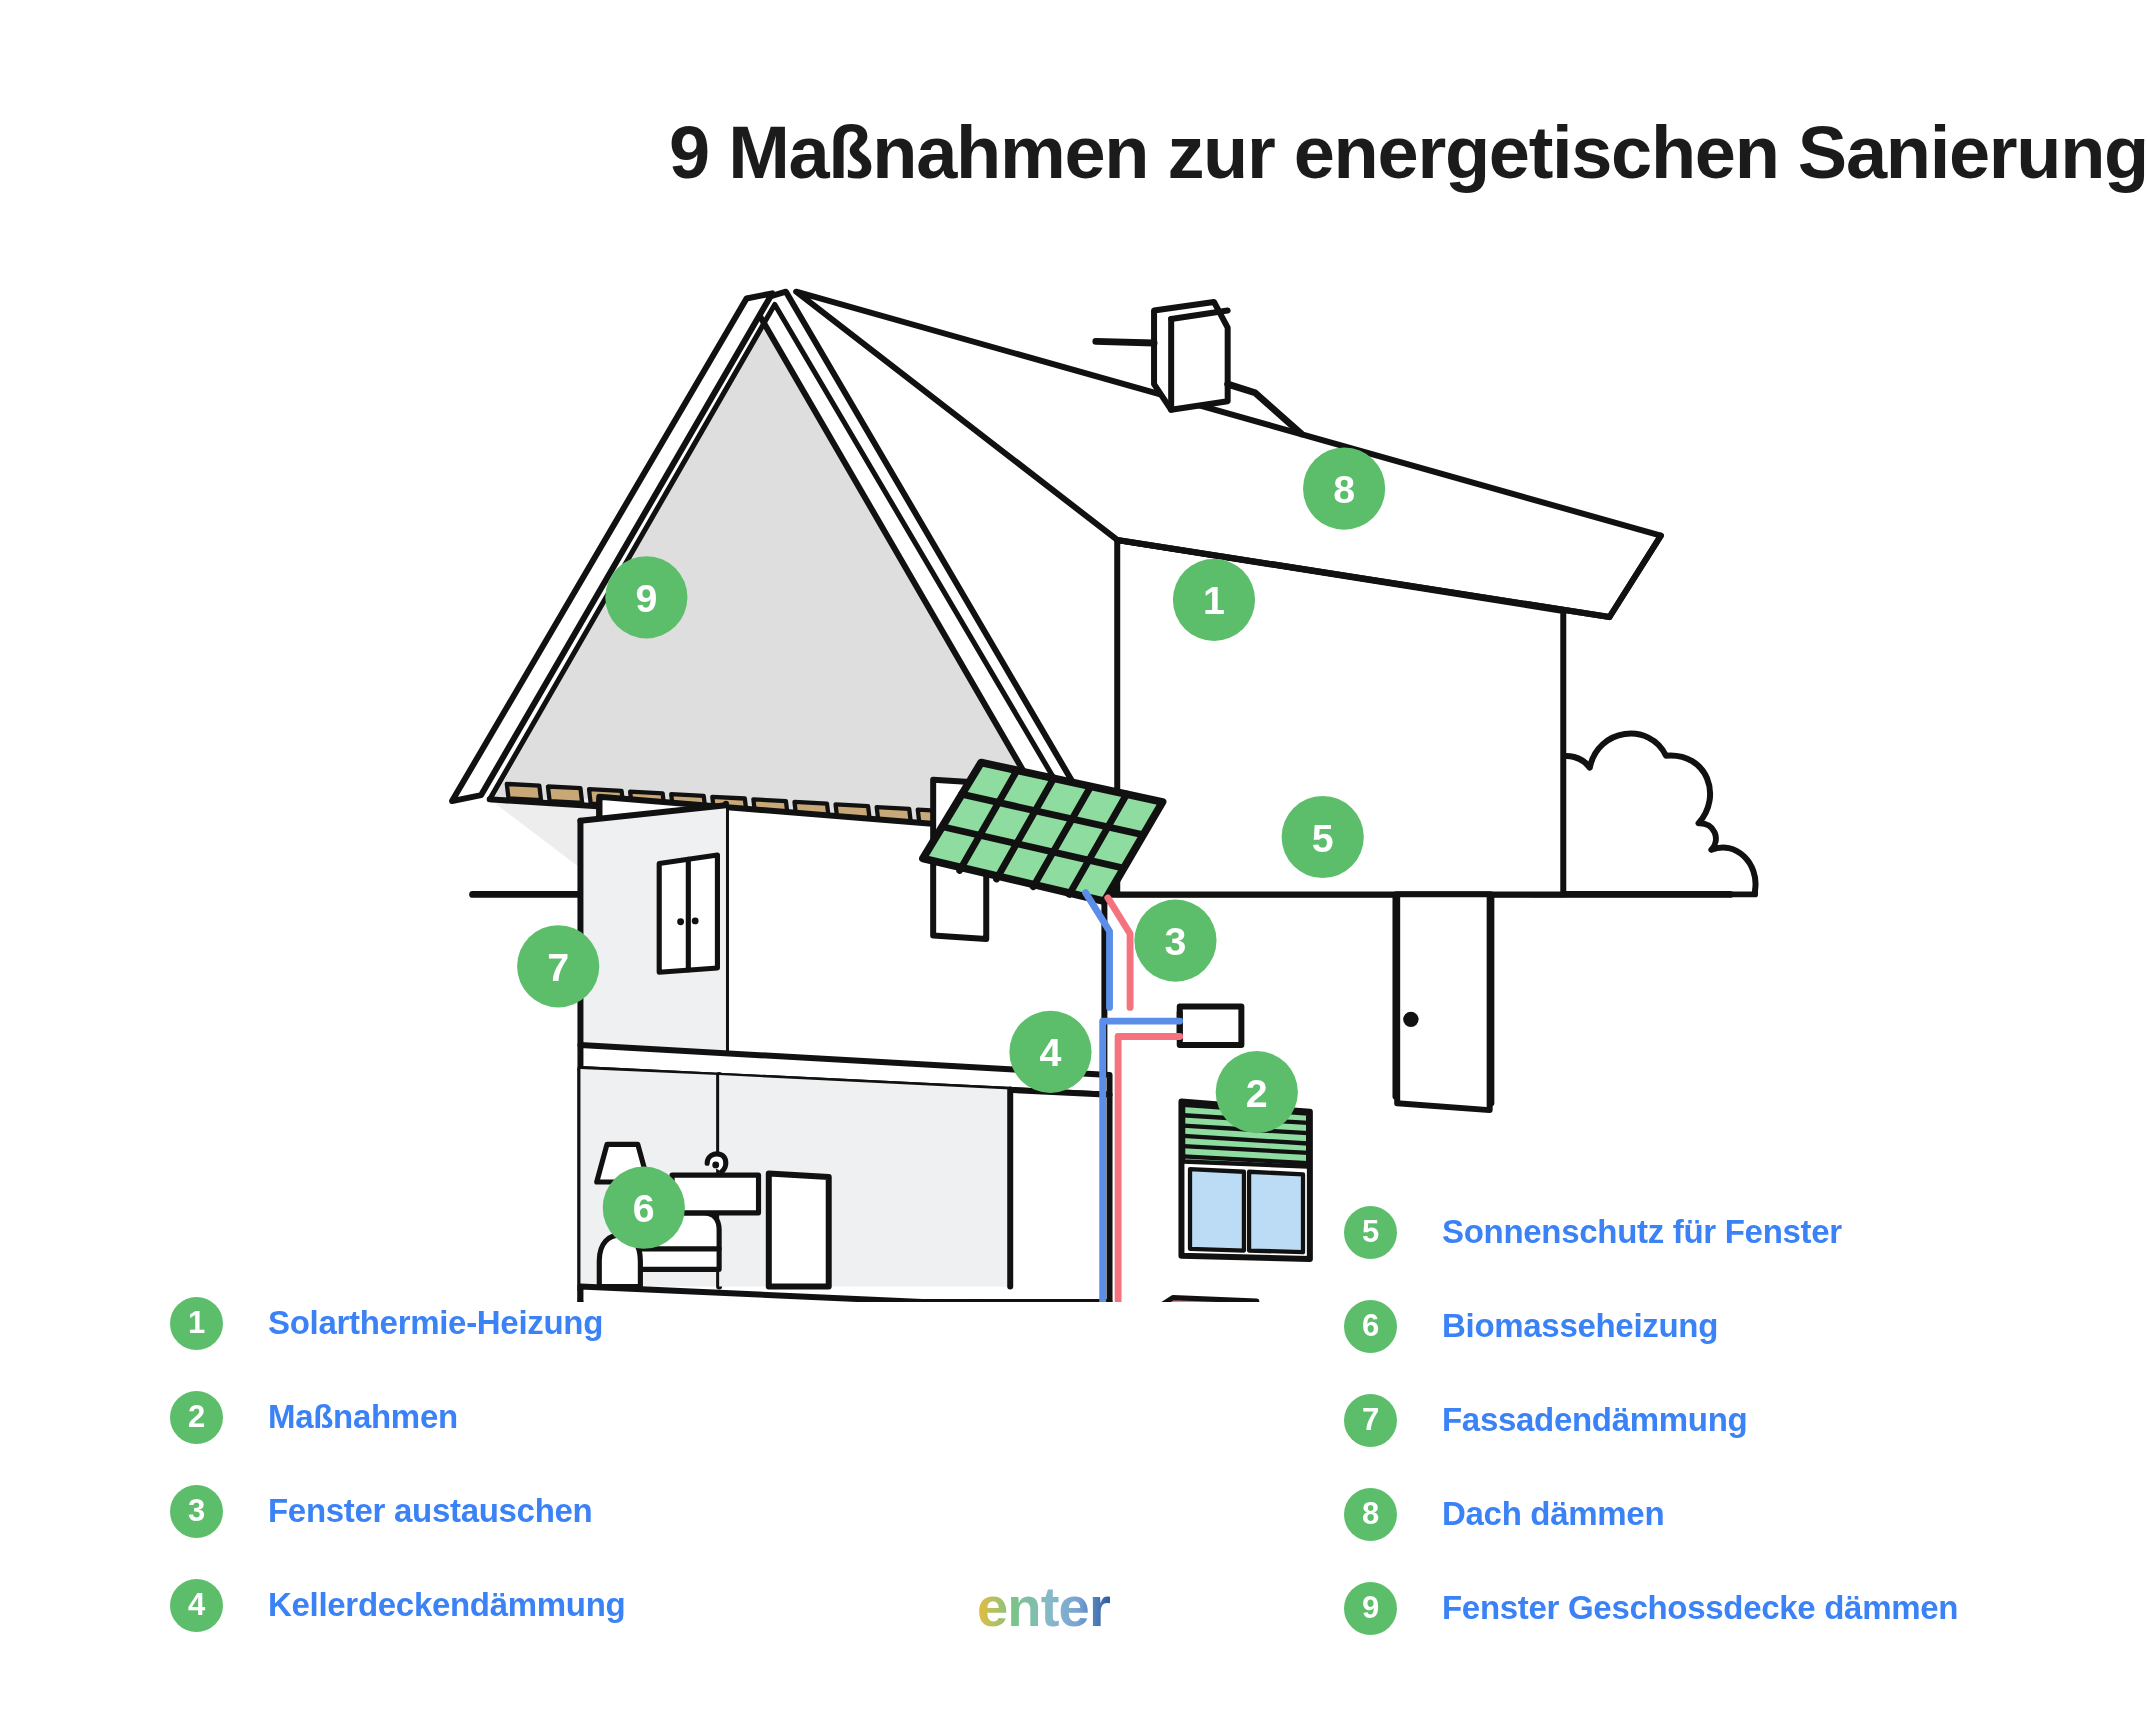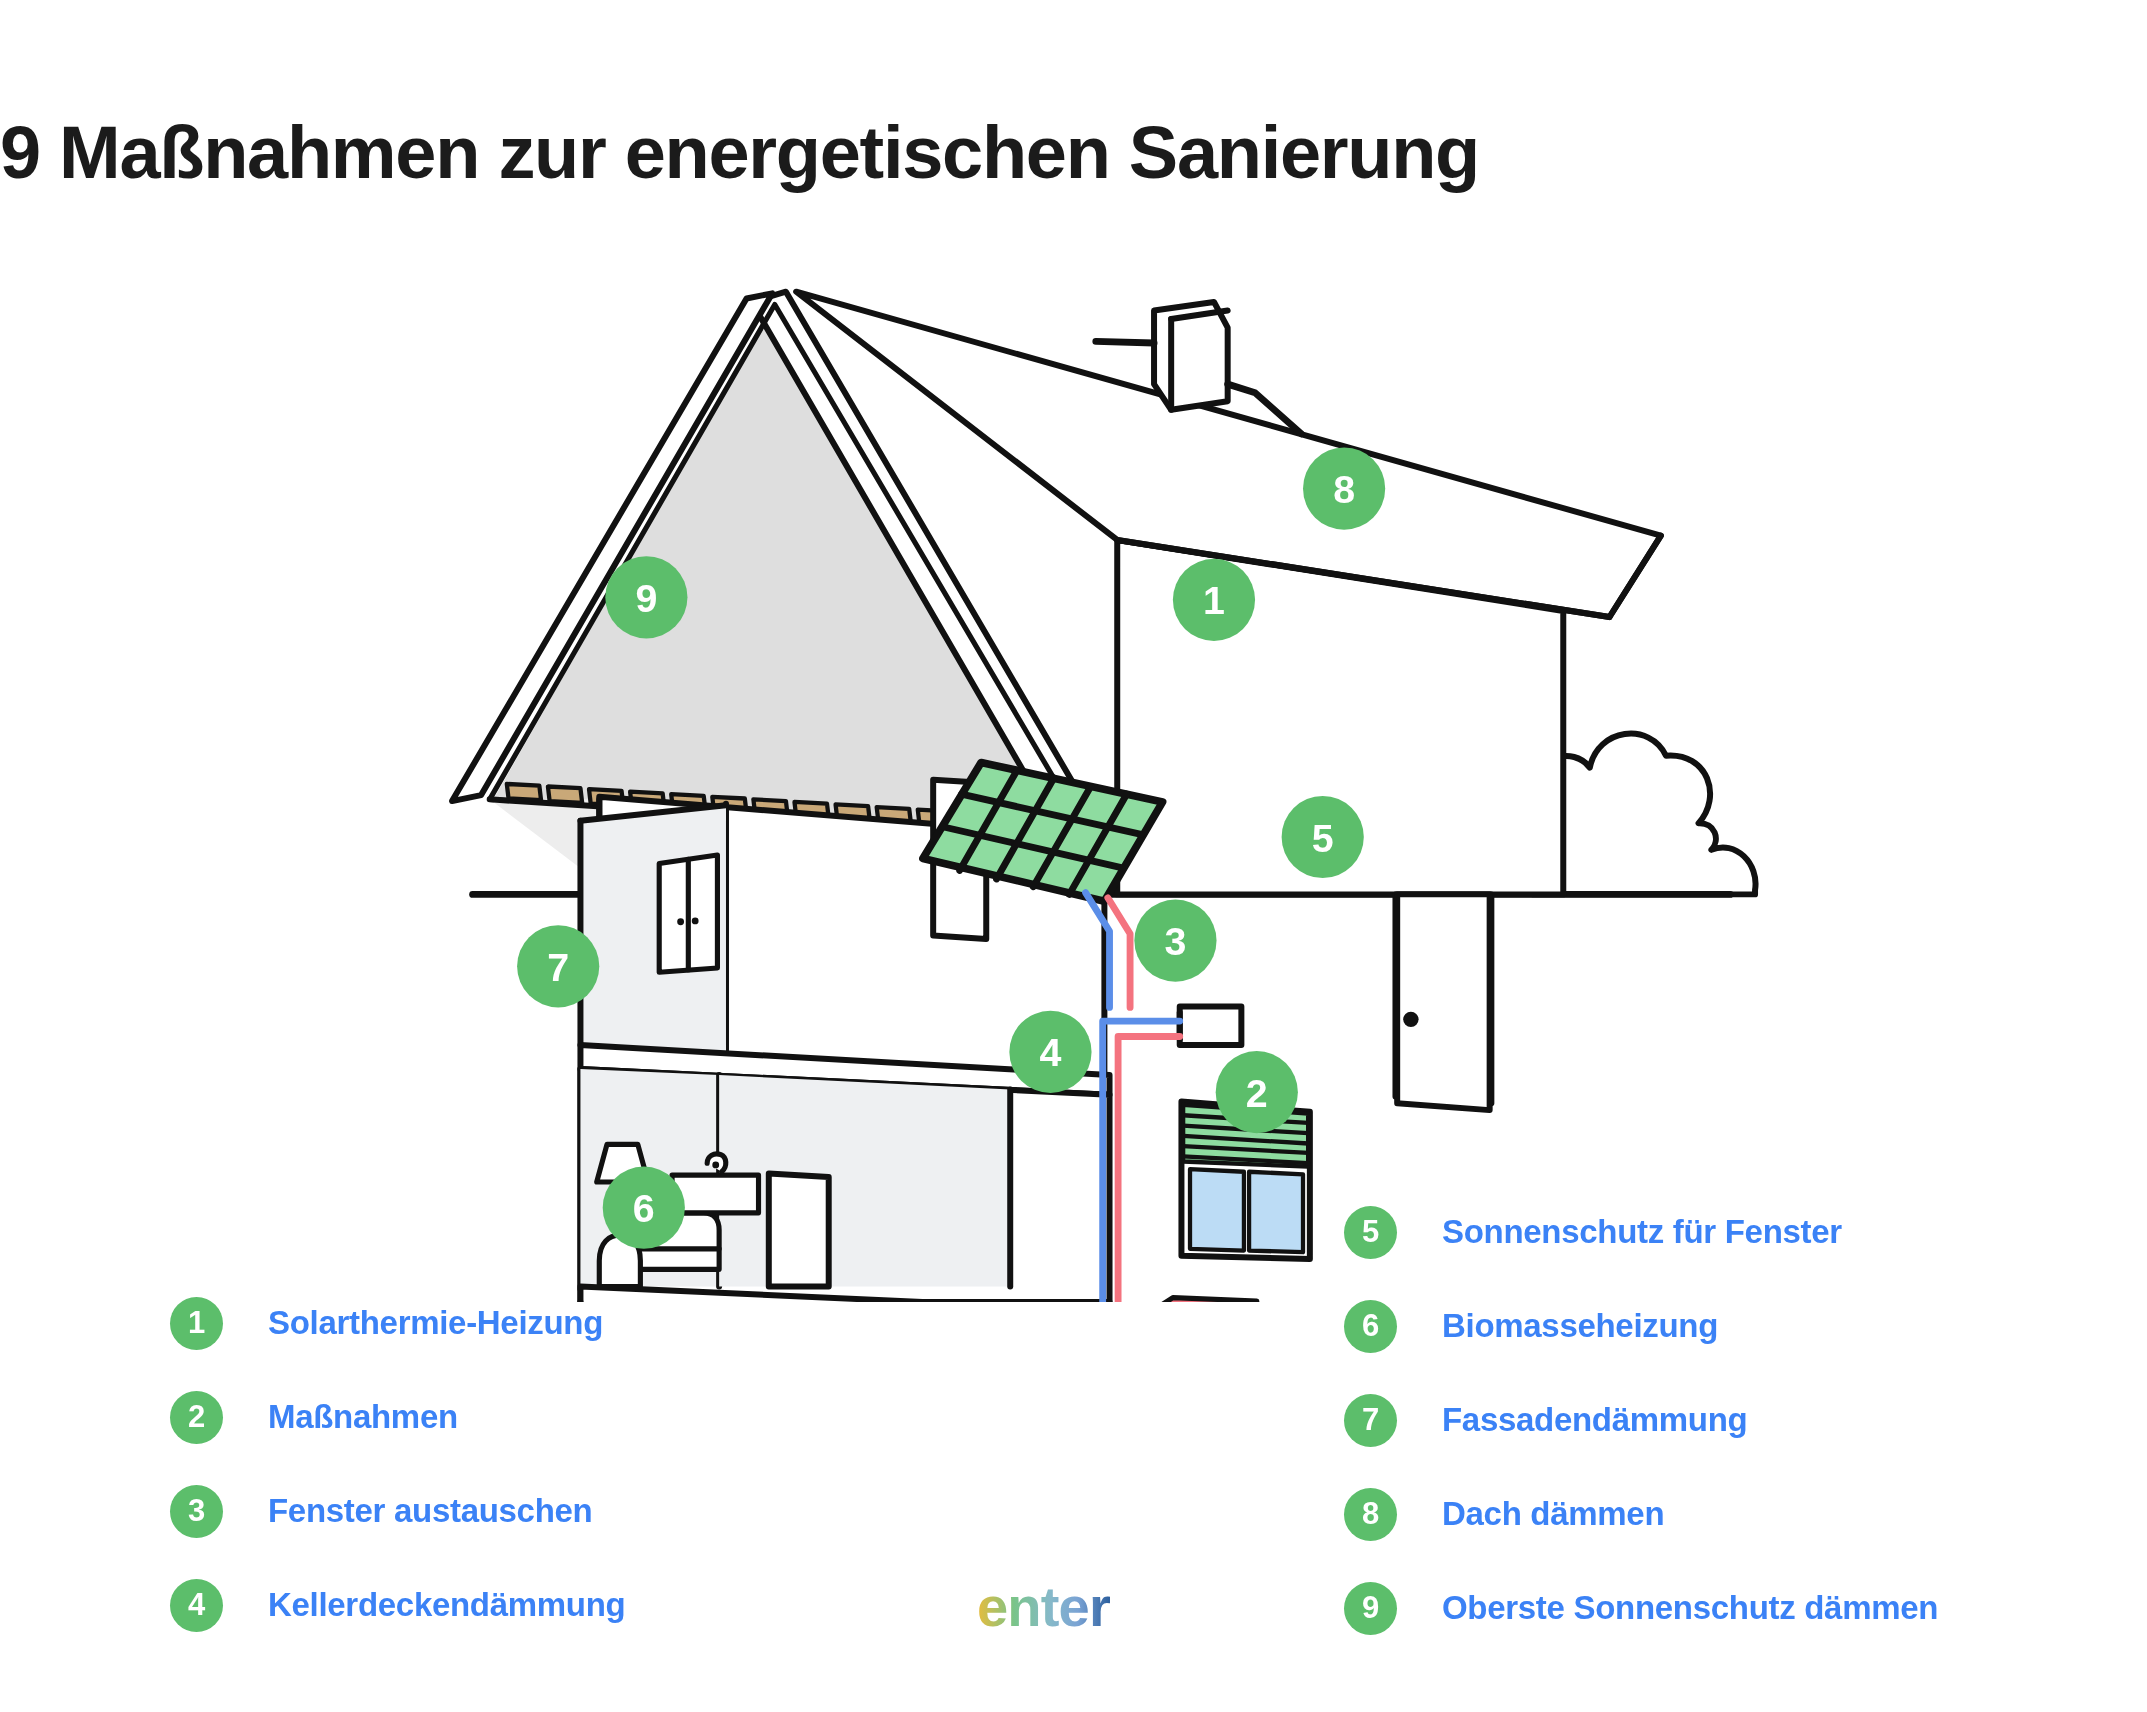--- a/index.html
+++ b/index.html
@@ -18,21 +18,21 @@
     position: relative;
     width: 2148px;
     height: 1712px;
     background: #ffffff;
   }
   #title {
     position: absolute;
     left: 0;
     top: 110px;
     width: 2148px;
-    text-align: left;
+    text-align: right;
     font-size: 74px;
     font-weight: 700;
     letter-spacing: -1.3px;
     color: #1b1b1b;
     font-family: "Liberation Sans", sans-serif;
   }
   #illustration {
     position: absolute;
     left: 0;
     top: 283px;
@@ -391,21 +391,21 @@
     <div class="legend-item">
       <div class="legend-badge">7</div>
       <div class="legend-label">Fassadendämmung</div>
     </div>
     <div class="legend-item">
       <div class="legend-badge">8</div>
       <div class="legend-label">Dach dämmen</div>
     </div>
     <div class="legend-item">
       <div class="legend-badge">9</div>
-      <div class="legend-label">Oberste Sonnenschutz dämmen</div>
+      <div class="legend-label">Fenster Geschossdecke dämmen</div>
     </div>
   </div>
 
   <svg id="brand-logo" viewBox="0 0 260 80" xmlns="http://www.w3.org/2000/svg">
     <text x="0" y="62" font-family="'Liberation Sans', sans-serif" font-size="66" font-weight="700" fill="url(#logoGradB)" letter-spacing="-1">enter</text>
     <defs>
       <linearGradient id="logoGradB" x1="0" y1="0" x2="1" y2="0">
         <stop offset="0%" stop-color="#e8bc3c"></stop>
         <stop offset="28%" stop-color="#79c48a"></stop>
         <stop offset="55%" stop-color="#86b9c9"></stop>

